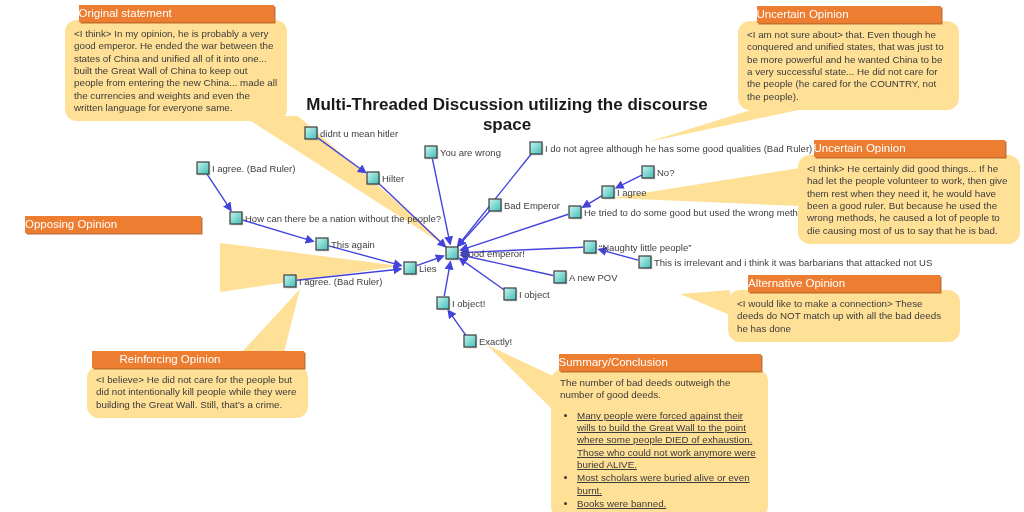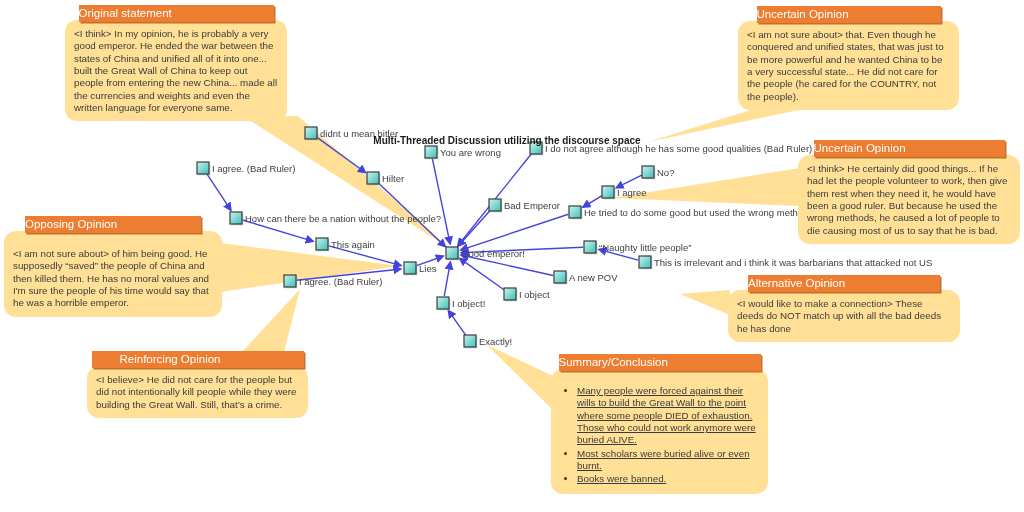--- a/index.html
+++ b/index.html
@@ -1,21 +1,21 @@
 <!DOCTYPE html>
 <html><head>
 <meta charset="utf-8">
 <style>
   html,body{margin:0;padding:0;background:#fff;}
   .stage{position:relative;width:1024px;height:512px;background:#fff;overflow:hidden;
          font-family:"Liberation Sans",sans-serif;}
   #diagram-svg{position:absolute;left:0;top:0;width:1024px;height:512px;}
   #diagram-svg text{font-family:"Liberation Sans",sans-serif;}
   .title{position:absolute;left:287px;top:95px;width:440px;text-align:center;
-         font-size:10px;font-weight:bold;color:#1a1a1a;margin-top:40px;}
+         font-size:17px;font-weight:bold;color:#1a1a1a;}
   .co{position:absolute;}
   .co-header{position:relative;margin:0 auto;background:#ED7D31;color:#fff;
          font-size:11.5px;padding:2px 0 3px;z-index:2;
          box-shadow:1.5px 1.5px 0 rgba(185,90,22,.85);}
   .co-bubble{position:relative;background:#FFE096;border-radius:12px;margin-top:-2px;
          padding:8px 9px 7px;font-size:9.8px;line-height:1.26;color:#3B3B3B;z-index:1;}
   .co-original{left:65px;top:5px;width:222px;}     .co-original .co-header{width:195px;}
   .co-uncertain-top{left:738px;top:6px;width:221px;} .co-uncertain-top .co-header{width:184px;}
   .co-uncertain-right{left:798px;top:140px;width:222px;} .co-uncertain-right .co-header{width:191px;}
   .co-alternative{left:728px;top:275px;width:232px;} .co-alternative .co-header{width:192px;}
@@ -186,31 +186,31 @@
     <div class="co-bubble">&lt;I think&gt; He certainly did good things... If he had let the people volunteer to work, then give them rest when they need it, he would have been a good ruler. But because he used the wrong methods, he caused a lot of people to die causing most of us to say that he is bad.</div>
   </div>
 
   <div class="co co-alternative">
     <div class="co-header">Alternative Opinion</div>
     <div class="co-bubble">&lt;I would like to make a connection&gt; These deeds do NOT match up with all the bad deeds he has done</div>
   </div>
 
   <div class="co co-opposing">
     <div class="co-header">Opposing Opinion</div>
-    <div class="co-bubble">&lt;I am not sure about&gt; of him being good. He supposedly “saved” the people of China and then killed them. He has no moral values and I'm sure the people of his time would say that he was a horrible emperor.</div>
   </div>
 
   <div class="co co-reinforcing">
     <div class="co-header">Reinforcing Opinion</div>
     <div class="co-bubble">&lt;I believe&gt; He did not care for the people but did not intentionally kill people while they were building the Great Wall. Still, that’s a crime.</div>
   </div>
 
   <div class="co co-summary">
     <div class="co-header">Summary/Conclusion</div>
     <div class="co-bubble">
+      <div>The number of bad deeds outweigh the number of good deeds.</div>
       <ul>
         <li>Many people were forced against their wills to build the Great Wall to the point where some people DIED of exhaustion. Those who could not work anymore were buried ALIVE.</li>
         <li>Most scholars were buried alive or even burnt.</li>
         <li>Books were banned.</li>
       </ul>
     </div>
   </div>
 
 </div>
 

